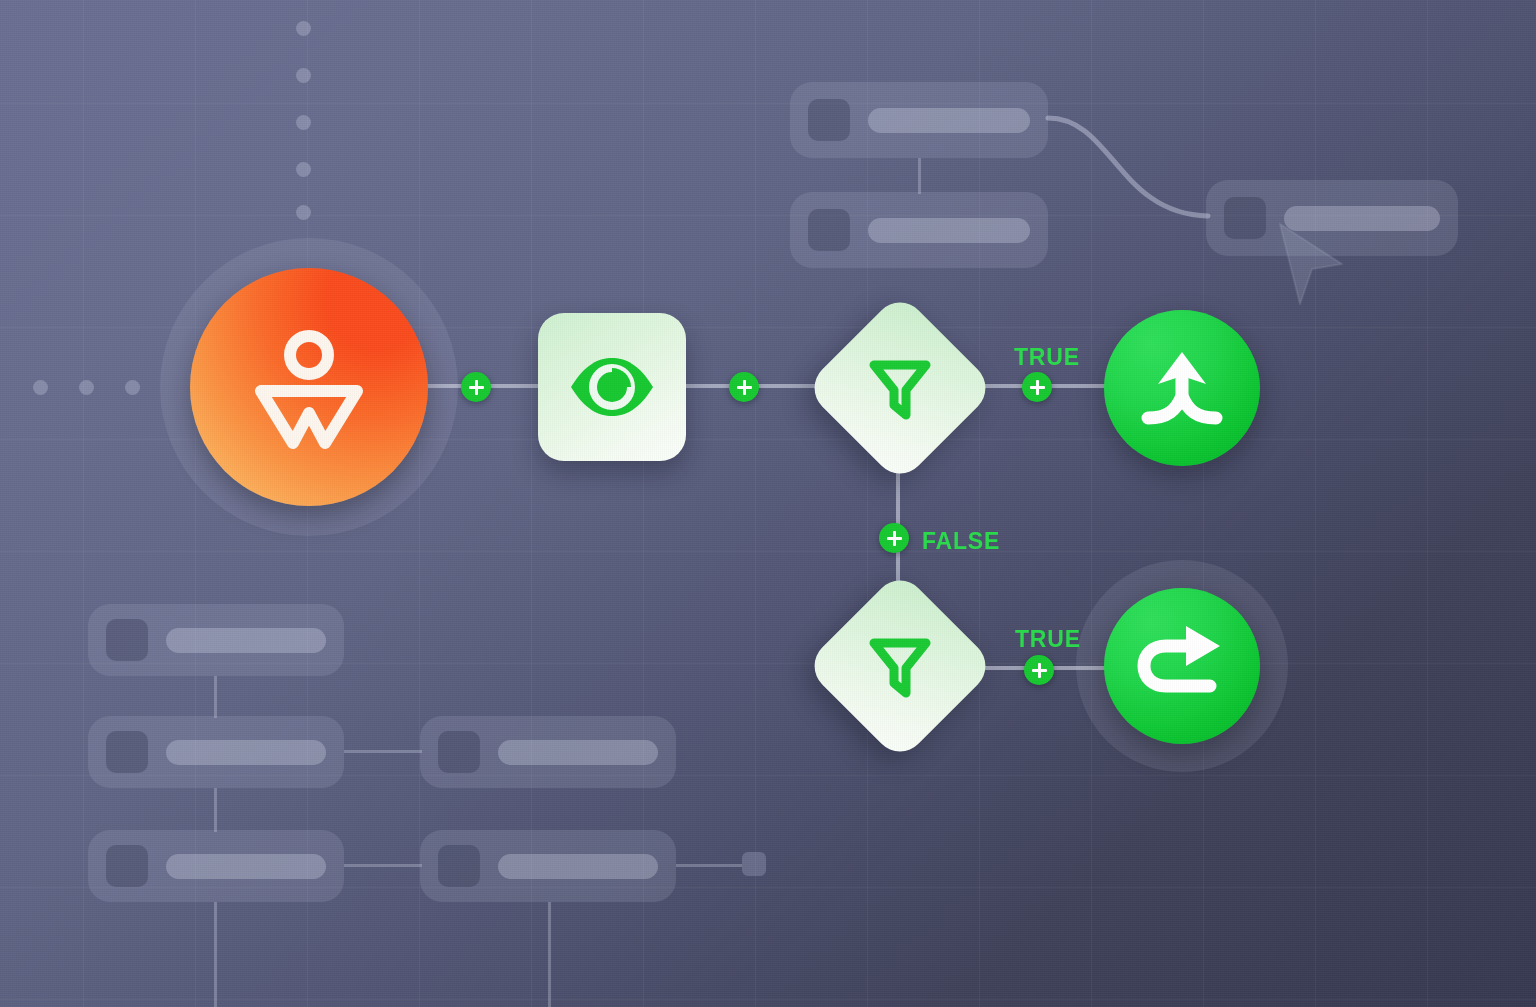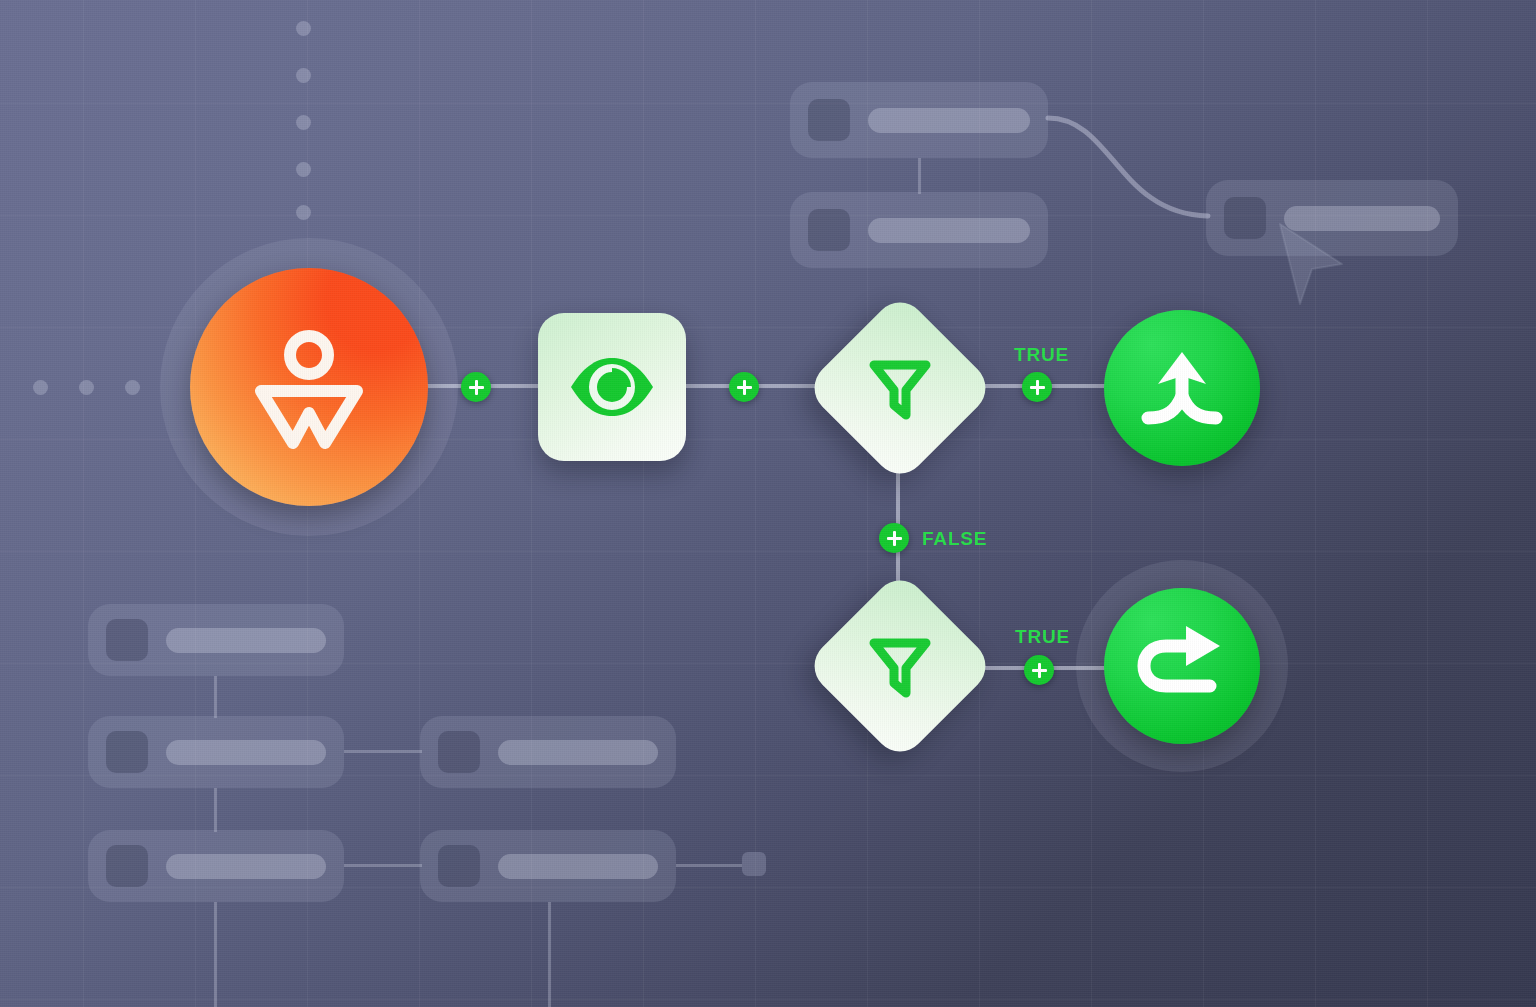--- a/index.html
+++ b/index.html
@@ -150,21 +150,21 @@
     background: #ffffff;
     border-radius: 1px;
   }
   .plus::before { width: 15px; height: 3px; }
   .plus::after  { width: 3px; height: 15px; }
 
   
   .branch-label {
     position: absolute;
     color: #28dc4a;
-    font-size: 19px;
+    font-size: 23px;
     font-weight: bold;
     letter-spacing: 0.8px;
     font-family: "Liberation Sans", sans-serif;
     white-space: nowrap;
   }
 
   .noise {
     position: absolute; inset: 0;
     pointer-events: none;
     opacity: 0.05;

